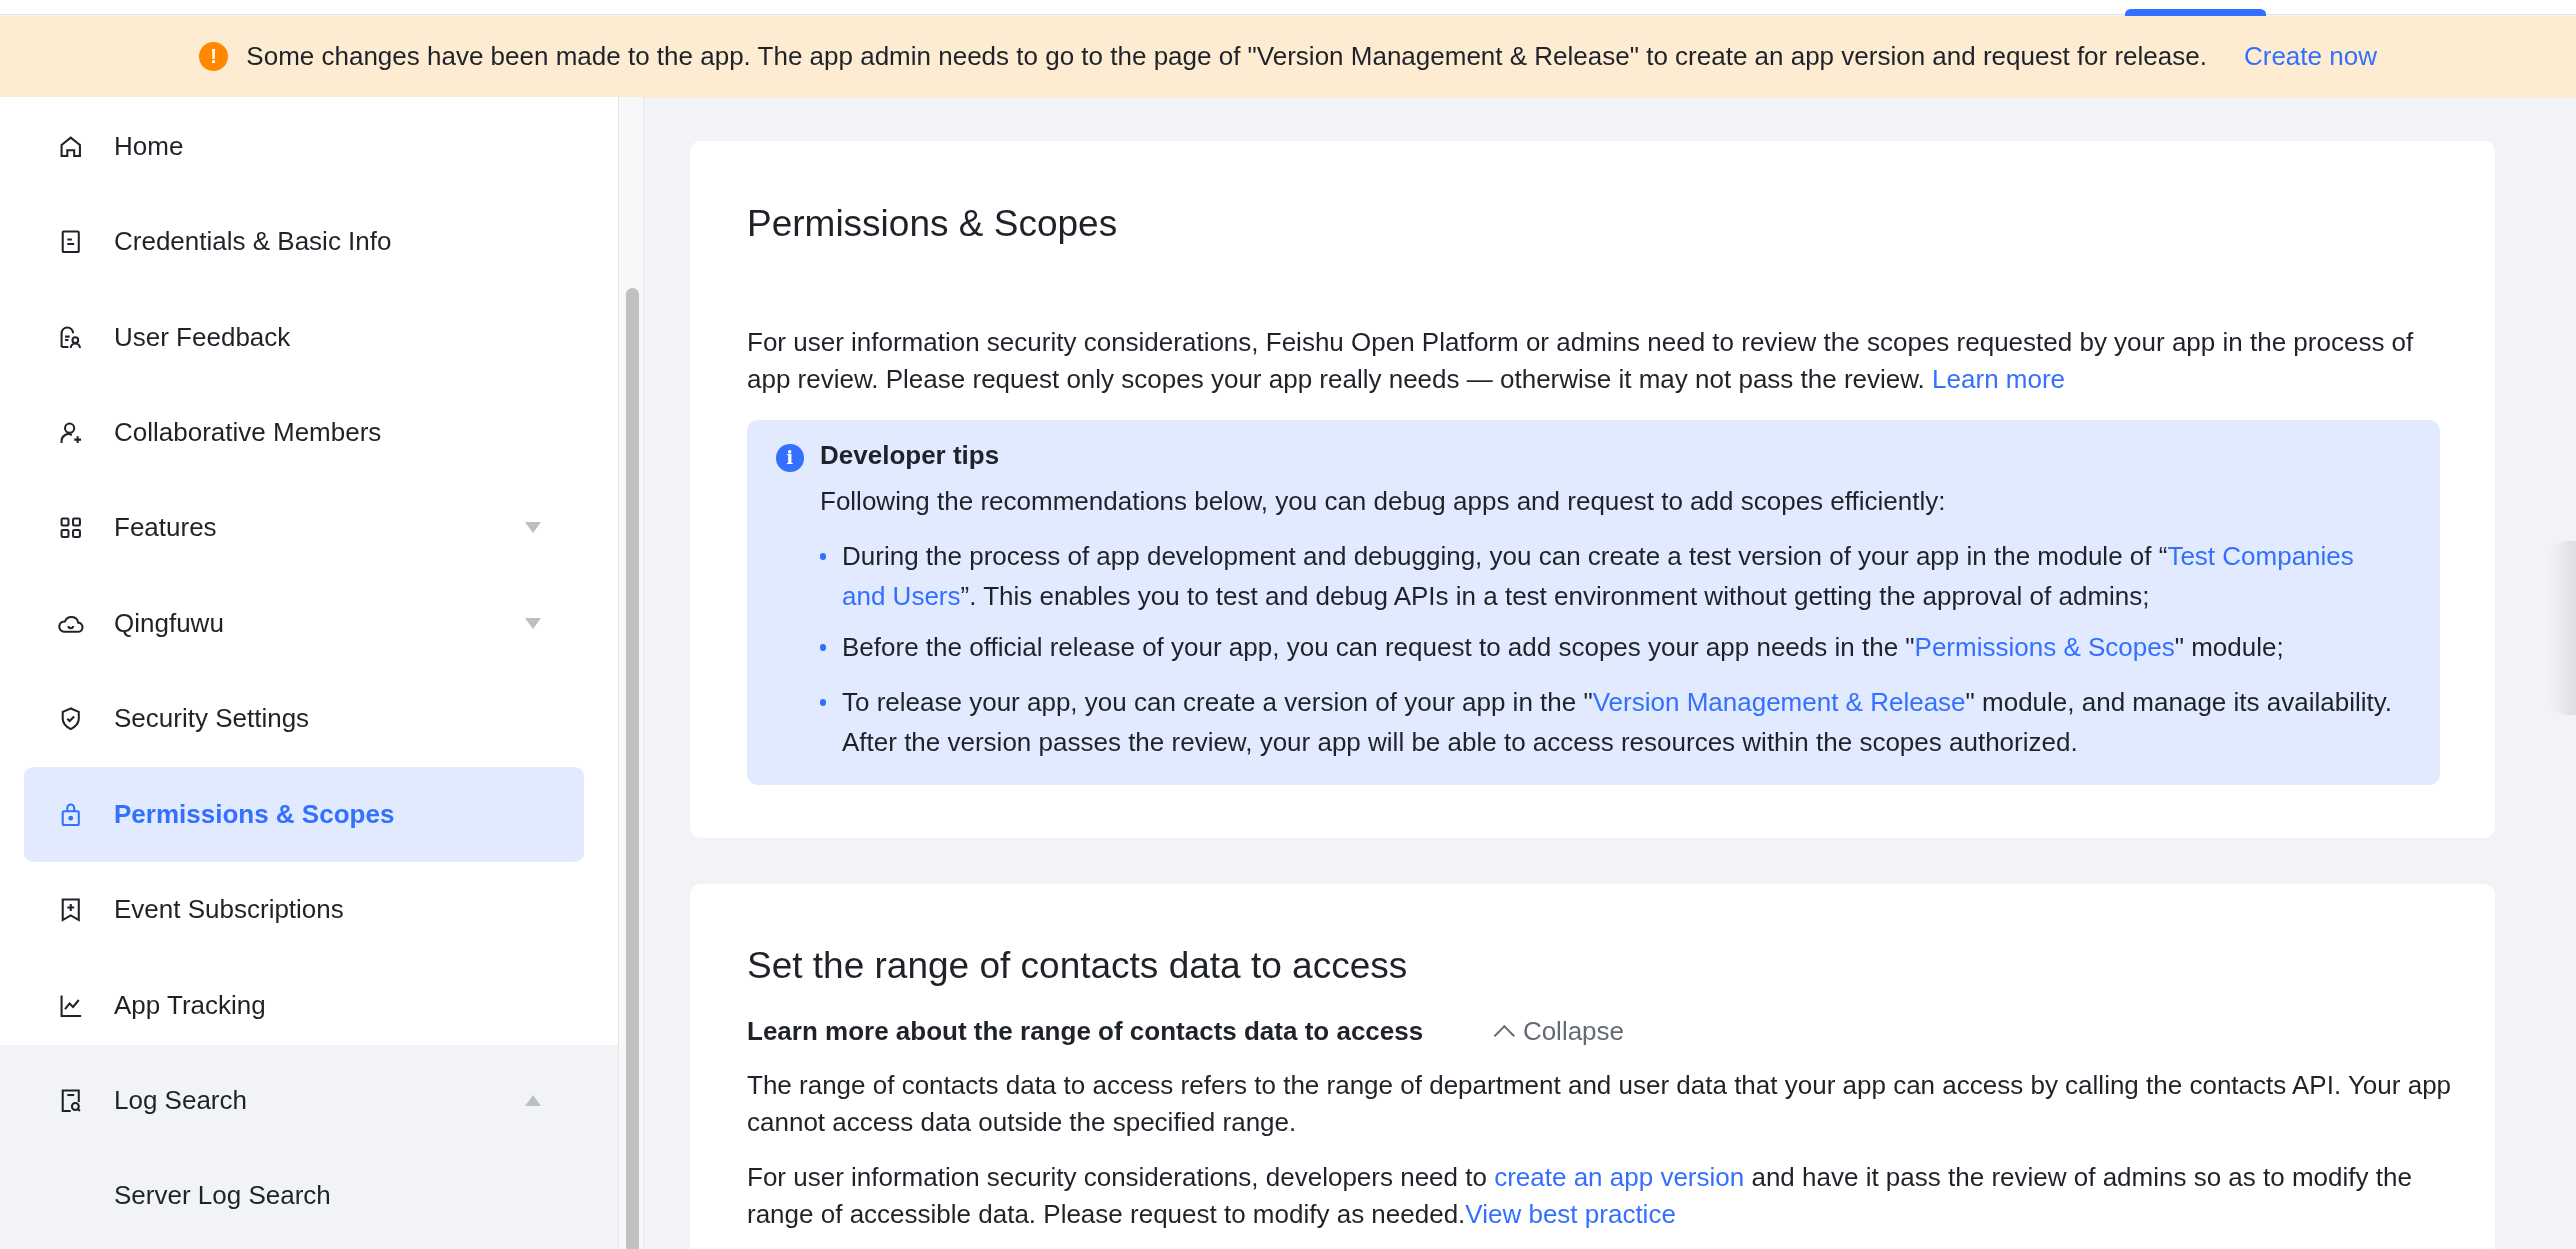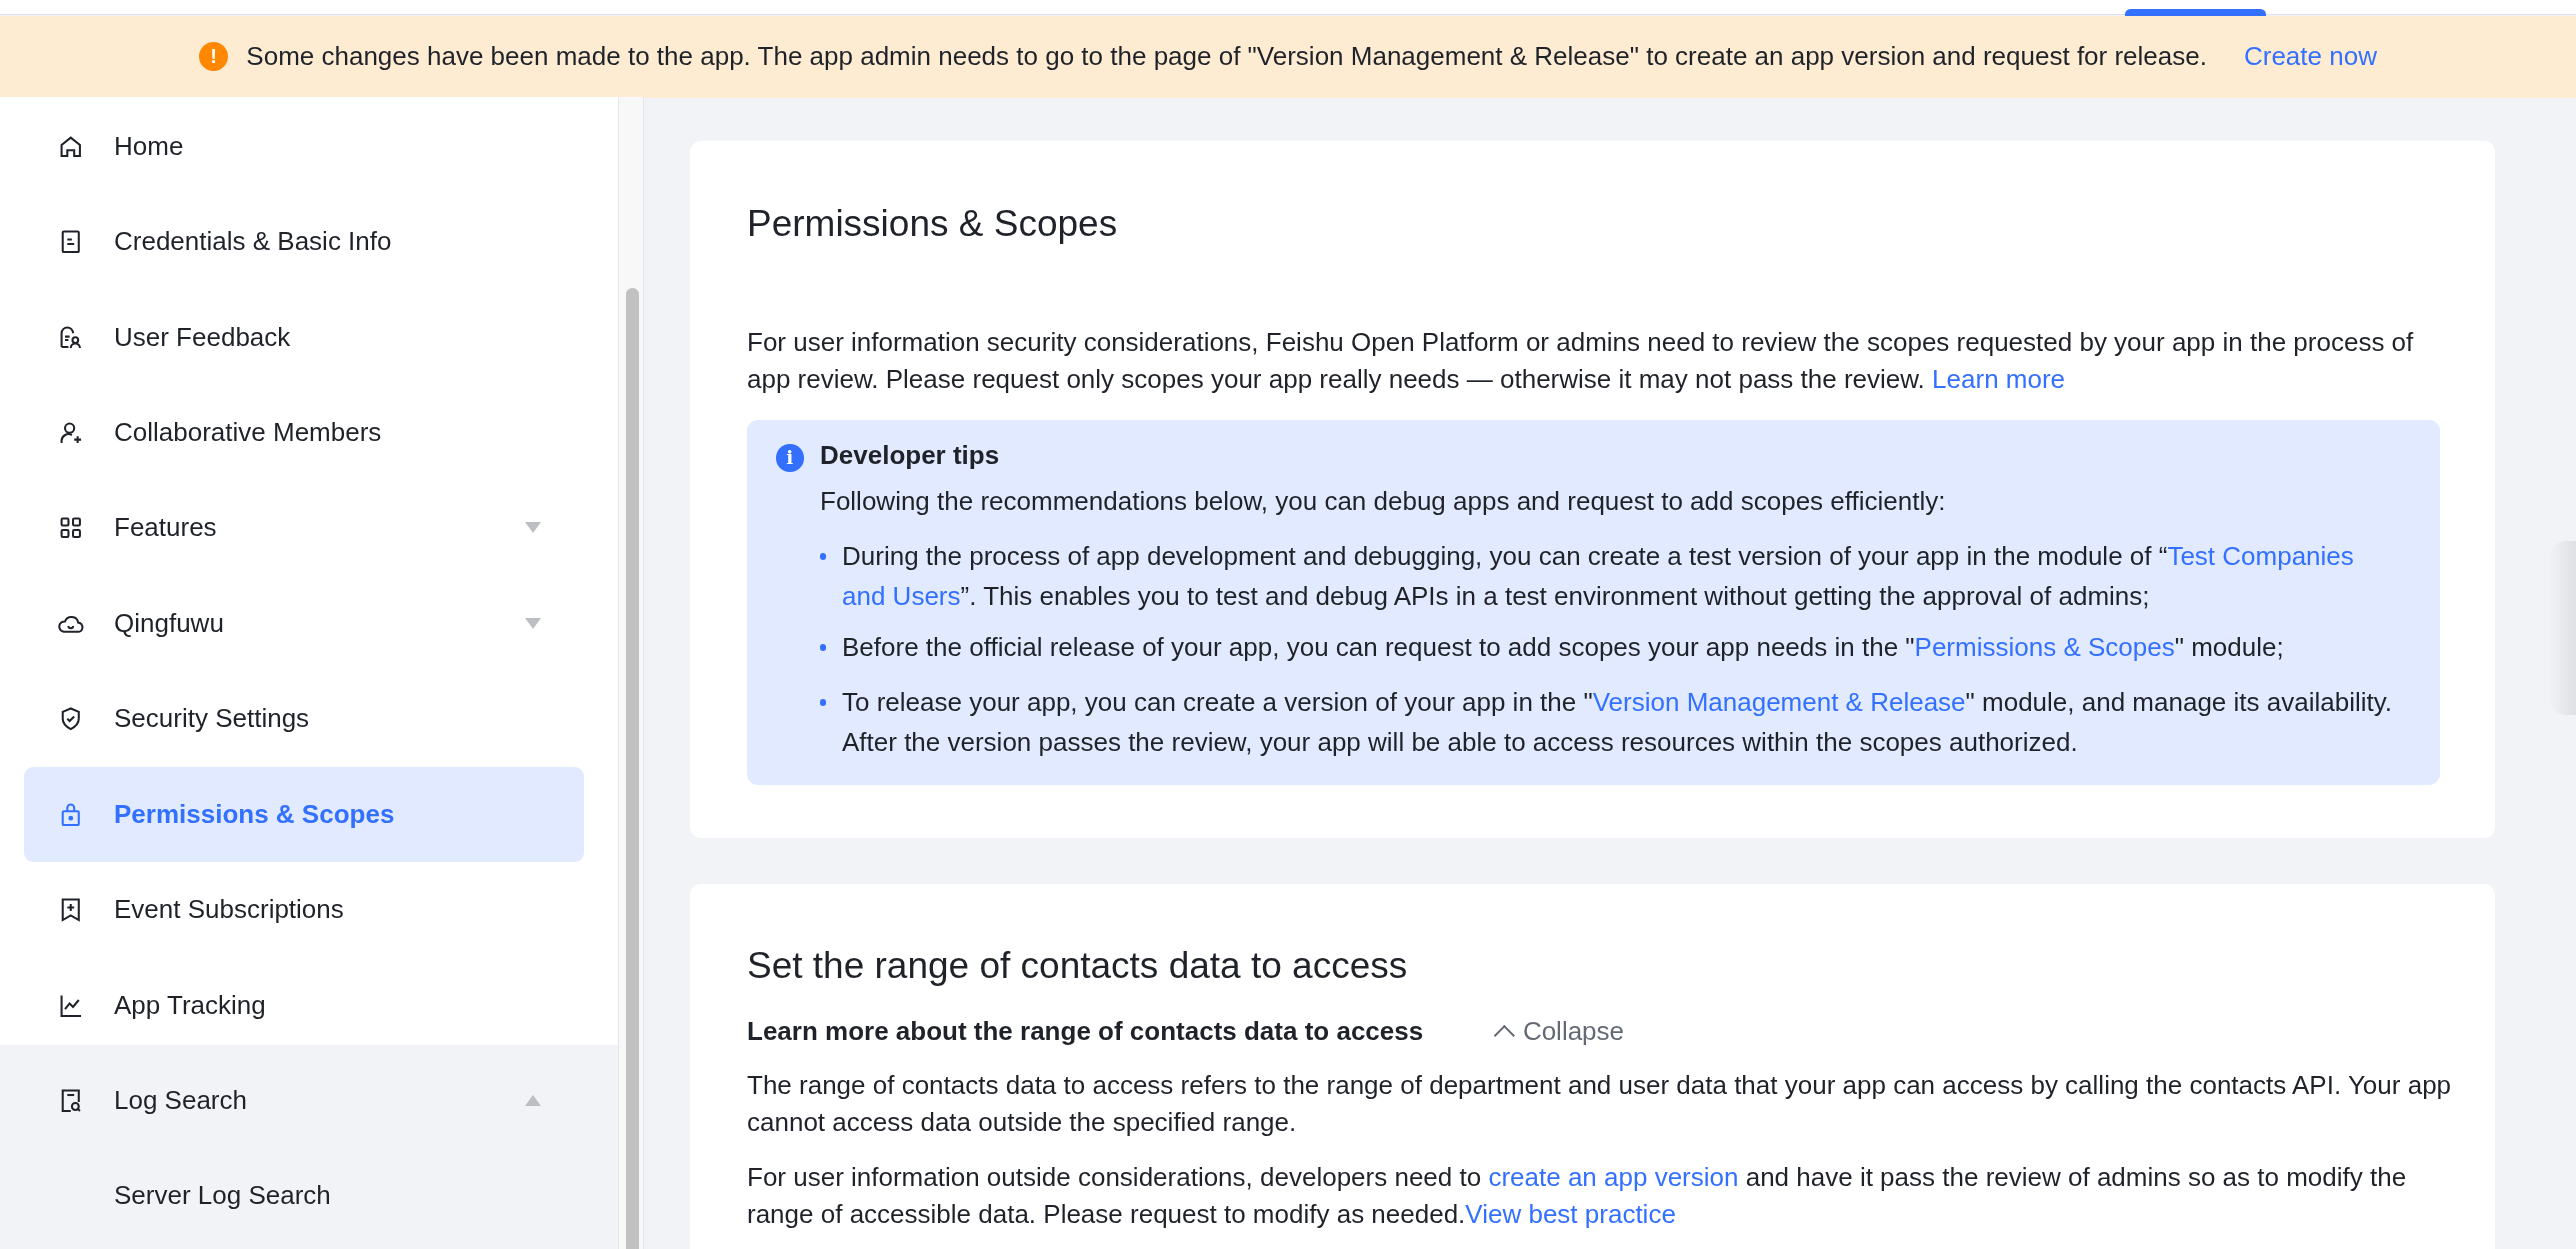--- a/index.html
+++ b/index.html
@@ -297,18 +297,18 @@
   <div class="card-title" style="top:61px">Set the range of contacts data to access</div>
   <div class="subhead">
     <span class="subhead-label">Learn more about the range of contacts data to access</span>
     <span class="collapse-btn">
       <span class="chev-up"></span>
       <span>Collapse</span>
     </span>
   </div>
   <div class="para" style="top:183px">The range of contacts data to access refers to the range of department and user data that your app can access by calling the contacts API. Your app cannot access data outside the specified range.</div>
   <div class="para" style="top:275px">
-    <span>For user information outside considerations, developers need to </span><a>create an app version</a><span> and have it pass the review of admins so as to modify the range of accessible data. Please request to modify as needed.</span><a>View best practice</a>
+    <span>For user information security considerations, developers need to </span><a>create an app version</a><span> and have it pass the review of admins so as to modify the range of accessible data. Please request to modify as needed.</span><a>View best practice</a>
   </div>
 </div>
 
 <div class="right-shadow"></div>
 
 
 </body></html>

